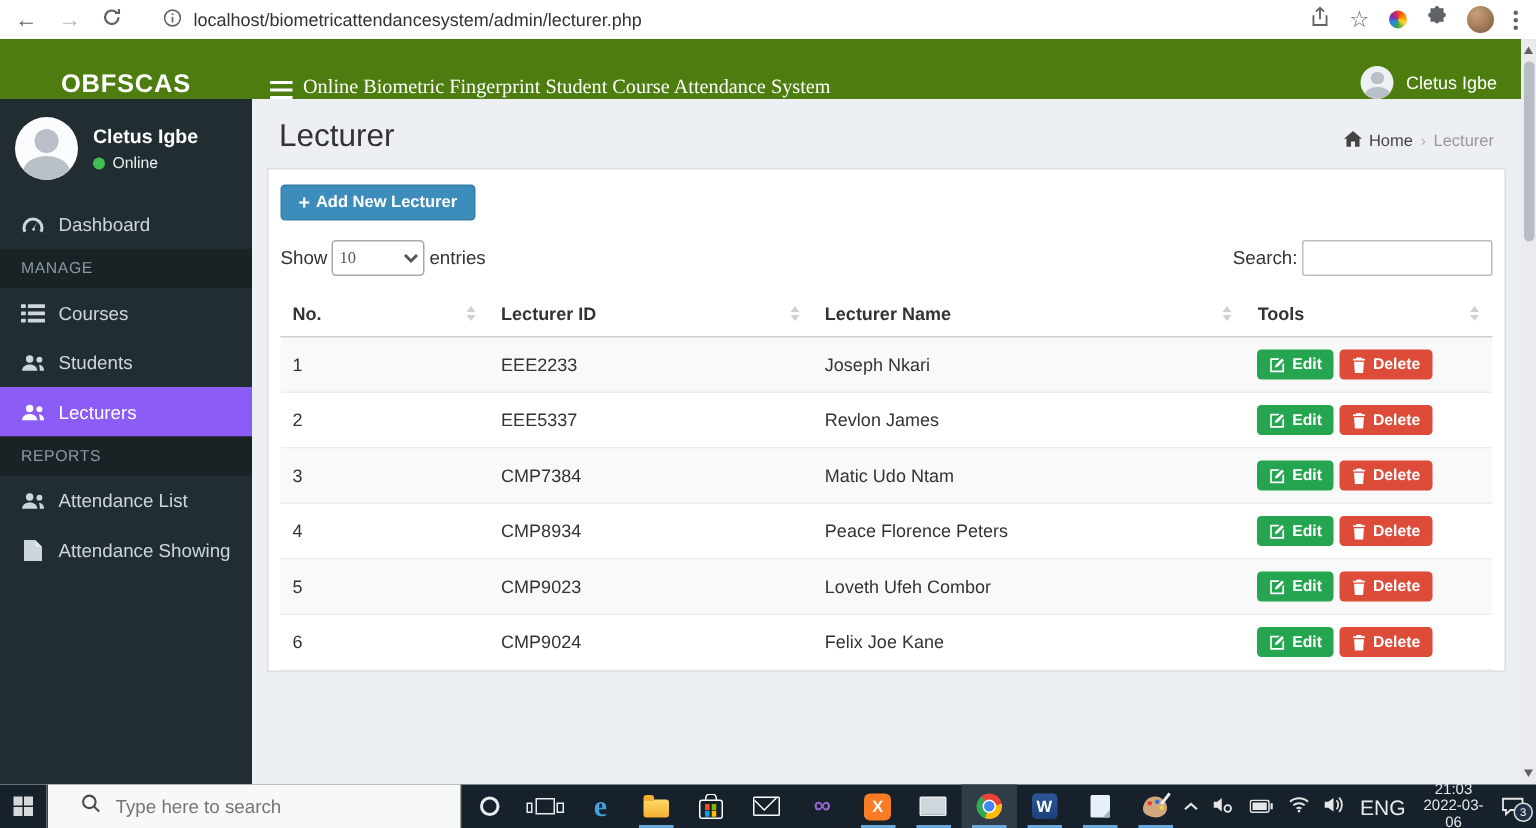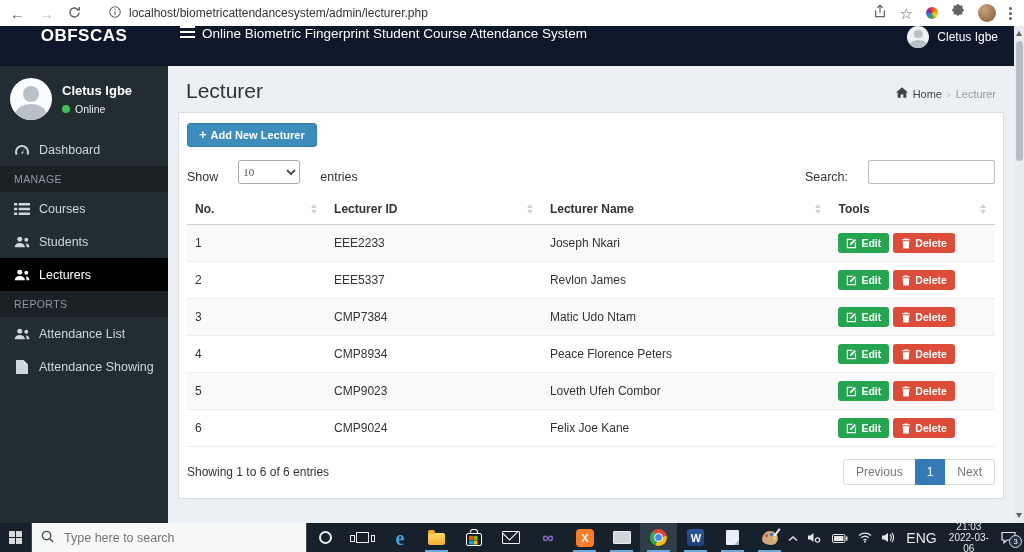--- a/index.html
+++ b/index.html
@@ -13,52 +13,52 @@
   .url-box{flex:1;display:flex;align-items:center;gap:8px;padding-left:14px;font-size:12px;color:#333;min-width:0}
   .url-text{white-space:nowrap;overflow:hidden}
   .br-right{display:flex;align-items:center;gap:13px;padding-right:2px}
   .colorwheel{width:12px;height:12px;border-radius:50%;
     background:conic-gradient(#e53935,#fb8c00,#fdd835,#43a047,#1e88e5,#8e24aa,#e53935)}
   .br-avatar{width:18px;height:18px;border-radius:50%;background:radial-gradient(circle at 35% 30%,#c9a07a,#7d5a3c)}
   .dots{display:flex;flex-direction:column;gap:2px}
   .dots i{width:3px;height:3px;border-radius:50%;background:#5f6368}
   
   .app{position:absolute;top:26px;left:0;right:10px;bottom:29px;background:#ecf0f5;overflow:hidden}
-  .app-header{position:absolute;top:0;left:0;right:0;height:40px;background:#0f172a;display:flex;align-items:flex-start;z-index:2}
+  .app-header{position:absolute;top:0;left:0;right:0;height:40px;background:#4d7c0f;display:flex;align-items:flex-end;z-index:2}
   .brand{width:168px;flex:none;text-align:center;color:#fff;font-weight:bold;font-size:17px;letter-spacing:.5px}
   .hamburger{margin-left:12px;display:flex;flex-direction:column;gap:3px;cursor:pointer}
   .hamburger i{width:15px;height:2px;background:#fff}
-  .app-title{color:#fff;font-family:Liberation Sans, sans-serif;font-size:13.5px;margin-left:7px;white-space:nowrap}
+  .app-title{color:#fff;font-family:Liberation Serif, serif;font-size:13.5px;margin-left:7px;white-space:nowrap}
   .header-user{margin-left:auto;margin-right:16px;display:flex;align-items:center;gap:8px;color:#fff;font-size:12px;cursor:pointer}
   .h-avatar{width:22px;height:22px;border-radius:50%;background:#eef1f4;position:relative;overflow:hidden}
   .person::before{content:'';position:absolute;top:18%;left:50%;transform:translateX(-50%);width:38%;height:38%;border-radius:50%;background:#b9c0c7}
   .person::after{content:'';position:absolute;top:62%;left:50%;transform:translateX(-50%);width:74%;height:50%;border-radius:50% 50% 0 0;background:#b9c0c7}
   
   .sidebar{position:absolute;top:40px;left:0;width:168px;bottom:0;background:#222d32}
   .user-panel{display:flex;gap:10px;padding:12px 10px 13px;align-items:center}
   .s-avatar{width:42px;height:42px;border-radius:50%;background:#fbfcfd;position:relative;overflow:hidden;flex:none}
   .u-name{color:#fff;font-size:13px;font-weight:bold}
   .u-status{display:flex;align-items:center;gap:5px;color:#e8eef0;font-size:10.5px;margin-top:5px}
   .dot{width:8px;height:8px;border-radius:50%;background:#3fbf4f}
   .menu a.item{display:flex;align-items:center;gap:9px;height:33px;padding-left:14px;color:#cdd6db;font-size:12.5px;text-decoration:none;cursor:pointer}
   .menu a.item svg{width:16px;height:14px;flex:none}
-  .menu a.item.active{background:#000000;color:#fff}
+  .menu a.item.active{background:#8b5cf6;color:#fff}
   .menu .section{background:#1a2226;color:#8a9ba3;font-size:10.5px;padding:7px 0 7px 14px;letter-spacing:.4px}
   
   .content{position:absolute;left:168px;top:40px;right:0;bottom:0}
   .content-header{position:relative;padding:13px 18px 9px}
   .content-header h1{margin:0;font-size:21px;font-weight:400;color:#333}
   .breadcrumb{position:absolute;right:18px;top:21px;display:flex;align-items:center;gap:5px;font-size:11px;color:#444}
   .bc-sep{color:#b5b5b5}.bc-current{color:#999}
   .card{margin:0 10px;background:#fff;border:1px solid #d9dfe5}
   .add-btn{display:inline-flex;align-items:center;gap:4px;margin:10px 8px 0;background:#3c8dbc;border:1px solid #367fa9;
     color:#fff;font-size:11px;font-weight:bold;padding:5px 11px;border-radius:3px;cursor:pointer;font-family:inherit}
   .add-plus{font-size:13px;line-height:10px}
   .controls{display:flex;justify-content:space-between;align-items:center;padding:13px 8px 10px;font-size:12.5px;color:#333}
-  .show-group,.search-group{display:flex;align-items:flex-end;gap:20px}
+  .show-group,.search-group{display:flex;align-items:center;gap:3px}
   .controls select{width:62px;height:24px;border:1px solid #a9a9a9;border-radius:3px;font-size:11px;color:#555;background:#fff;font-family:Liberation Serif, serif}
   .search-group input{width:115px;height:22px;border:1px solid #bcbcbc;border-radius:2px;padding:0 5px;font-family:inherit;font-size:12px}
   table.dt{width:calc(100% - 16px);margin:0 8px;border-collapse:collapse;font-size:12px;color:#333;table-layout:fixed}
   .dt th{position:relative;text-align:left;font-weight:bold;padding:8px 22px 8px 8px;border-bottom:1px solid #c9ced3;cursor:pointer}
   .dt th:nth-child(1){width:13.5%}.dt th:nth-child(2){width:23%}.dt th:nth-child(3){width:32%}
   .sort{position:absolute;right:9px;top:50%;transform:translateY(-50%);display:flex;flex-direction:column;gap:2px}
   .s-up{width:0;height:0;border-left:3.5px solid transparent;border-right:3.5px solid transparent;border-bottom:4px solid #cdd2d6}
   .s-down{width:0;height:0;border-left:3.5px solid transparent;border-right:3.5px solid transparent;border-top:4px solid #cdd2d6}
   .dt td{padding:7px 8px;border-top:1px solid #ebedef;vertical-align:middle;height:22px}
   .dt tr.odd td{background:#f9f9f9}
@@ -78,21 +78,21 @@
   
   .pg-scrollbar{position:absolute;top:26px;right:0;width:10px;bottom:29px;background:#e9ebee;z-index:8}
   .sb-up{position:absolute;top:5px;left:2px;width:0;height:0;border-left:3px solid transparent;border-right:3px solid transparent;border-bottom:5px solid #606060}
   .sb-down{position:absolute;bottom:5px;left:2px;width:0;height:0;border-left:3px solid transparent;border-right:3px solid transparent;border-top:5px solid #606060}
   .sb-thumb{position:absolute;top:15px;left:1.5px;width:7px;height:120px;background:#b7bdc3;border-radius:4px}
   
   .taskbar{position:absolute;left:0;right:0;bottom:0;height:29px;background:#17212b;display:flex;align-items:stretch;z-index:10}
   .start{width:32px;display:flex;align-items:center;justify-content:center;cursor:pointer}
   .win{display:grid;grid-template-columns:5.5px 5.5px;grid-gap:1.5px}
   .win i{width:5.5px;height:5.5px;background:#d7dadd}
-  .tb-search{width:284px;background:#f7f8f8;display:flex;align-items:center;gap:8px;padding:0 9px;box-sizing:border-box;border-left:1px solid #444;border-right:1px solid #444}
+  .tb-search{width:284px;background:#f7f8f8;display:flex;align-items:center;gap:8px;padding:0 22px;box-sizing:border-box;border-left:1px solid #444;border-right:1px solid #444}
   .tb-search input{border:none;background:transparent;font-size:12.5px;color:#4b4b4b;outline:none;width:100%;font-family:inherit}
   #task-icons{display:flex}
   .tb-slot{width:37px;display:flex;align-items:center;justify-content:center;position:relative;cursor:pointer}
   .tb-slot.open::after{content:'';position:absolute;bottom:0;left:7px;right:7px;height:2px;background:#6aa8dc}
   .tb-slot.active{background:#303c48}
   .glyph{display:flex;align-items:center;justify-content:center}
   .g-cortana-icon{width:13px;height:13px;border:2px solid #e9edf0;border-radius:50%;box-sizing:border-box}
   .g-taskview-icon{width:13px;height:11px;border:1.5px solid #e9edf0;position:relative;box-sizing:border-box}
   .g-taskview-icon::before,.g-taskview-icon::after{content:'';position:absolute;top:2px;width:2.5px;height:5px;border:1.2px solid #e9edf0}
   .g-taskview-icon::before{left:-7px}.g-taskview-icon::after{right:-7px}
@@ -425,28 +425,20 @@
                   <svg viewBox="0 0 12 14" width="10" height="11" fill="#fff">
                     <path d="M4 .5h4l.6 1H11V3H1V1.5h2.4z"></path>
                     <path d="M1.8 4h8.4l-.7 9.5H2.5z"></path>
                   </svg>
                   <span>Delete</span>
                 </button></td>
             </tr>
           </tbody>
       </table>
 
-      <div class="table-foot">
-        <span>Showing 1 to 6 of 6 entries</span>
-        <div class="pagination">
-          <button class="pg first">Previous</button>
-          <button class="pg active">1</button>
-          <button class="pg last">Next</button>
-        </div>
-      </div>
     </section>
 
   </main>
 </div>
 
 <div class="pg-scrollbar">
   <i class="sb-up"></i>
   <i class="sb-thumb"></i>
   <i class="sb-down"></i>
 </div>

